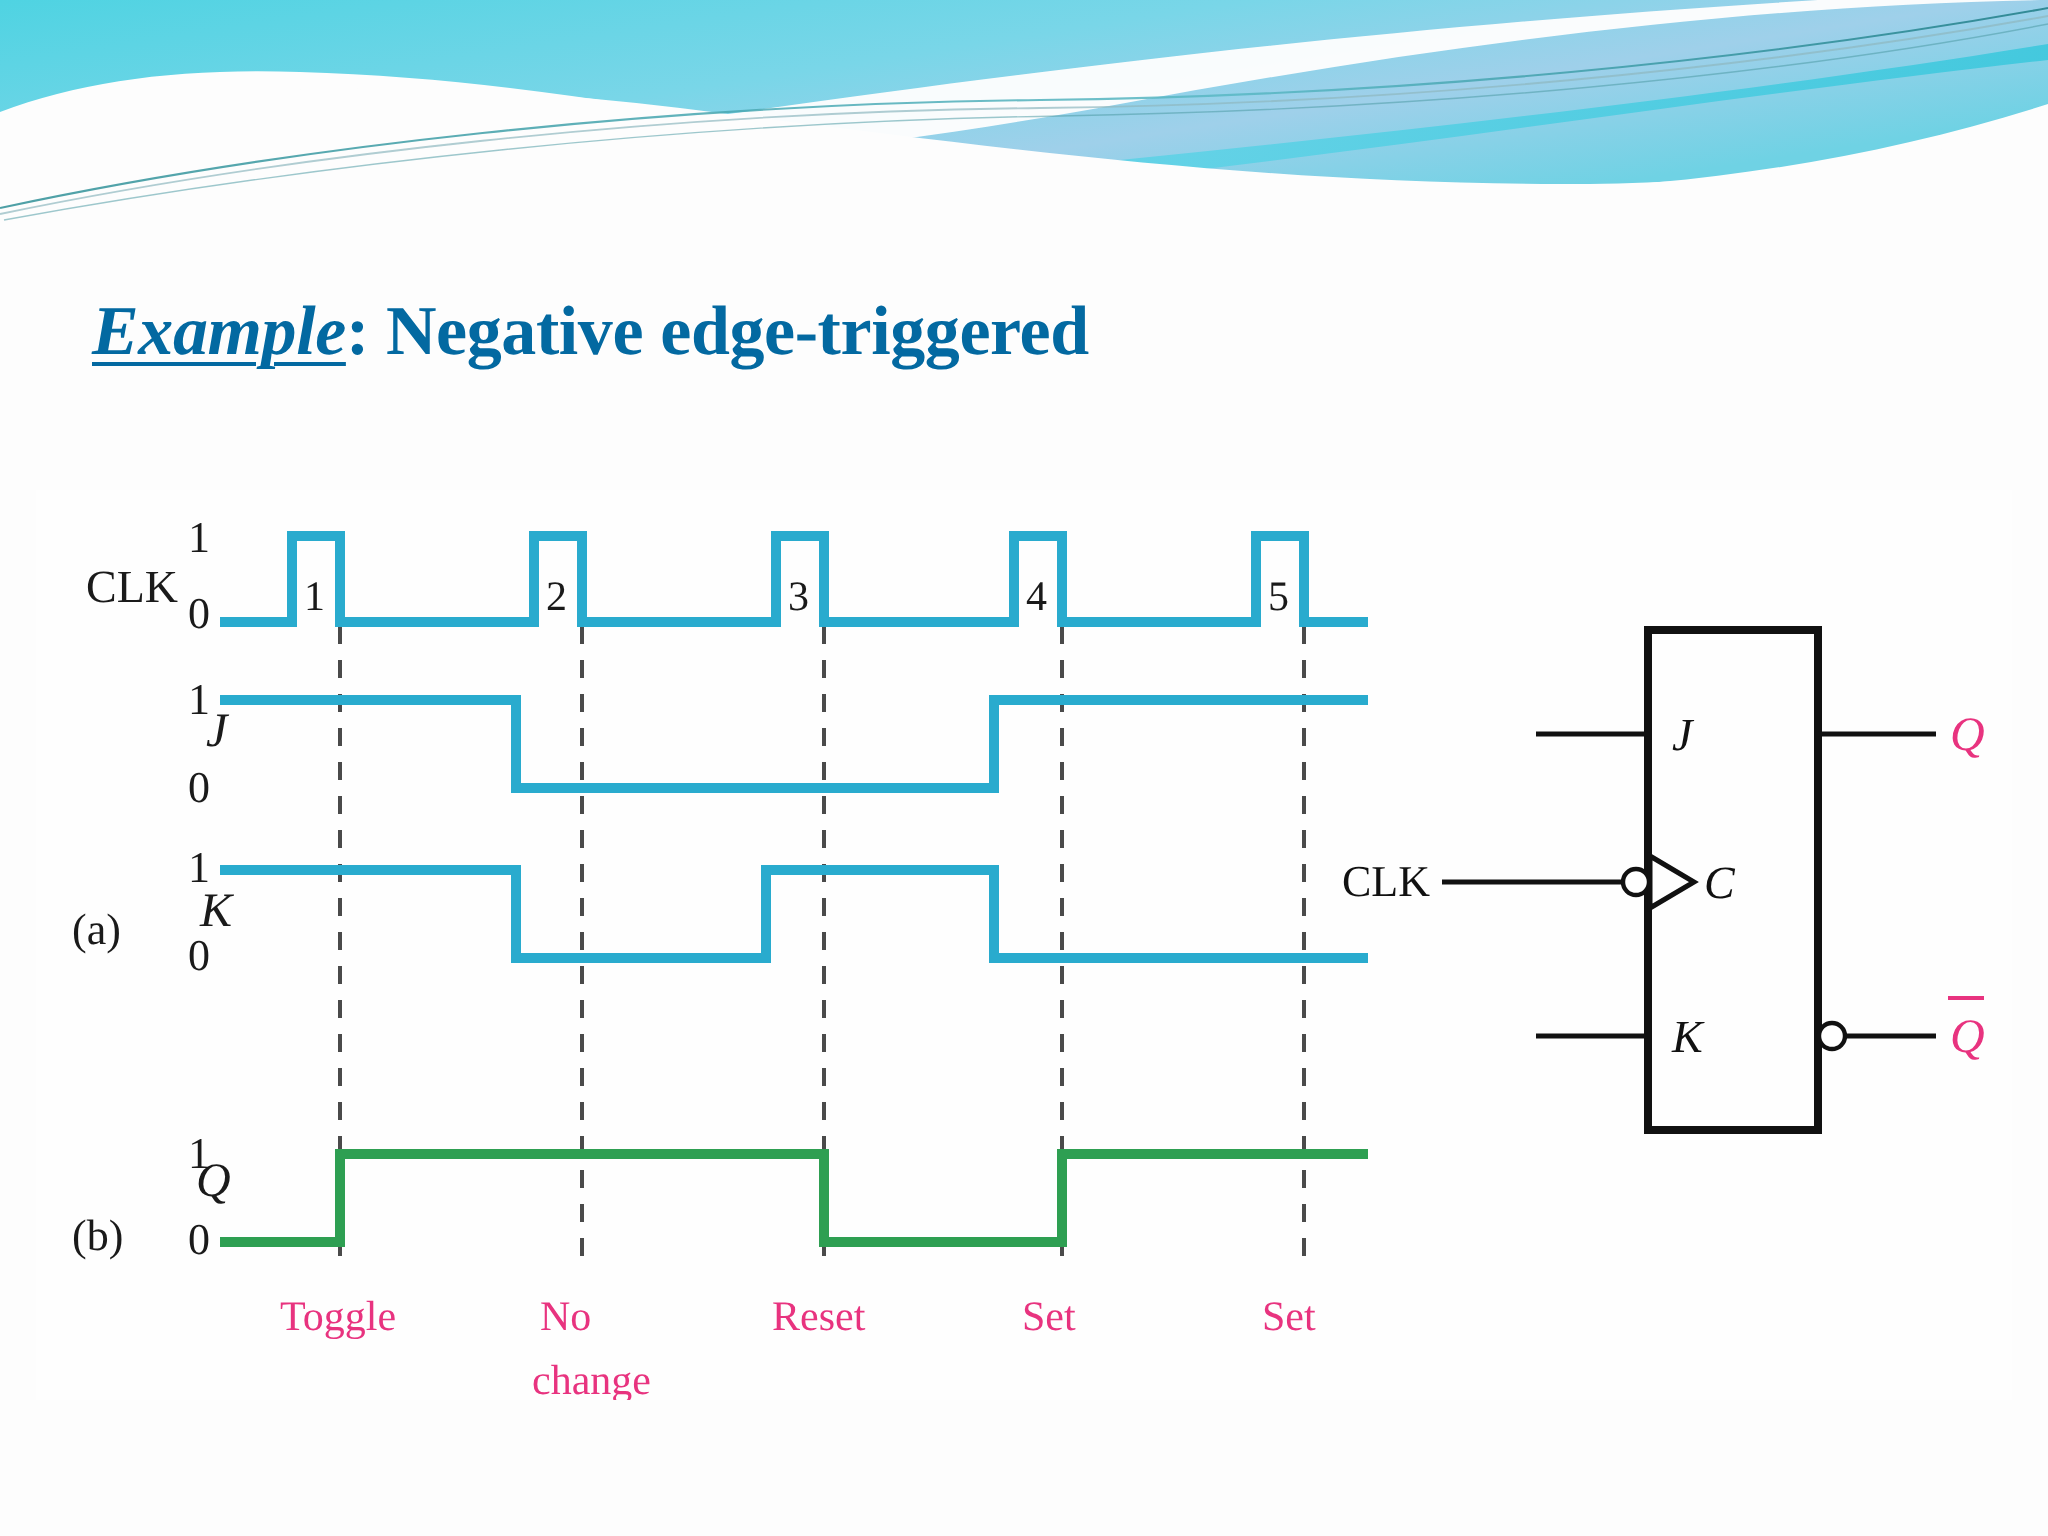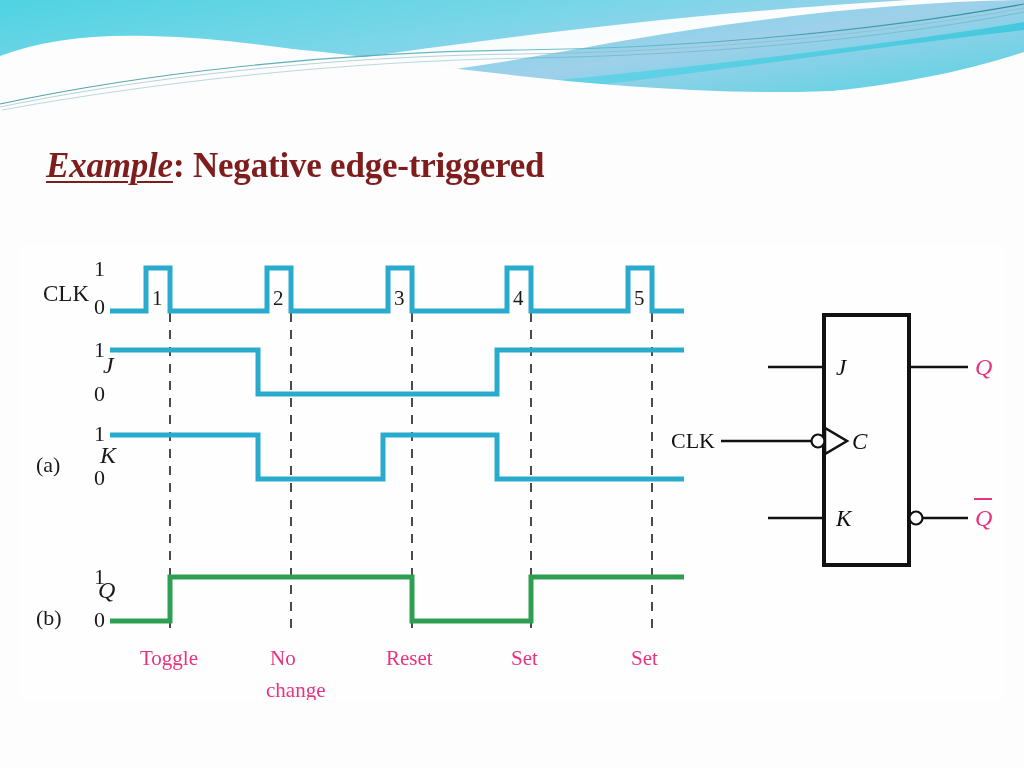--- a/index.html
+++ b/index.html
@@ -24,21 +24,21 @@
     width: 1024px;
     height: 112px;
   }
   
   #title {
     position: absolute;
     left: 46px;
     top: 123px;
     font-size: 35px;
     font-weight: bold;
-    color: #7f1d1d;
+    color: #0369a1;
     letter-spacing: -0.2px;
     white-space: nowrap;
   }
   #title .em {
     font-style: italic;
     font-weight: bold;
     text-decoration: underline;
     text-underline-offset: 4px;
     text-decoration-thickness: 2px;
   }

